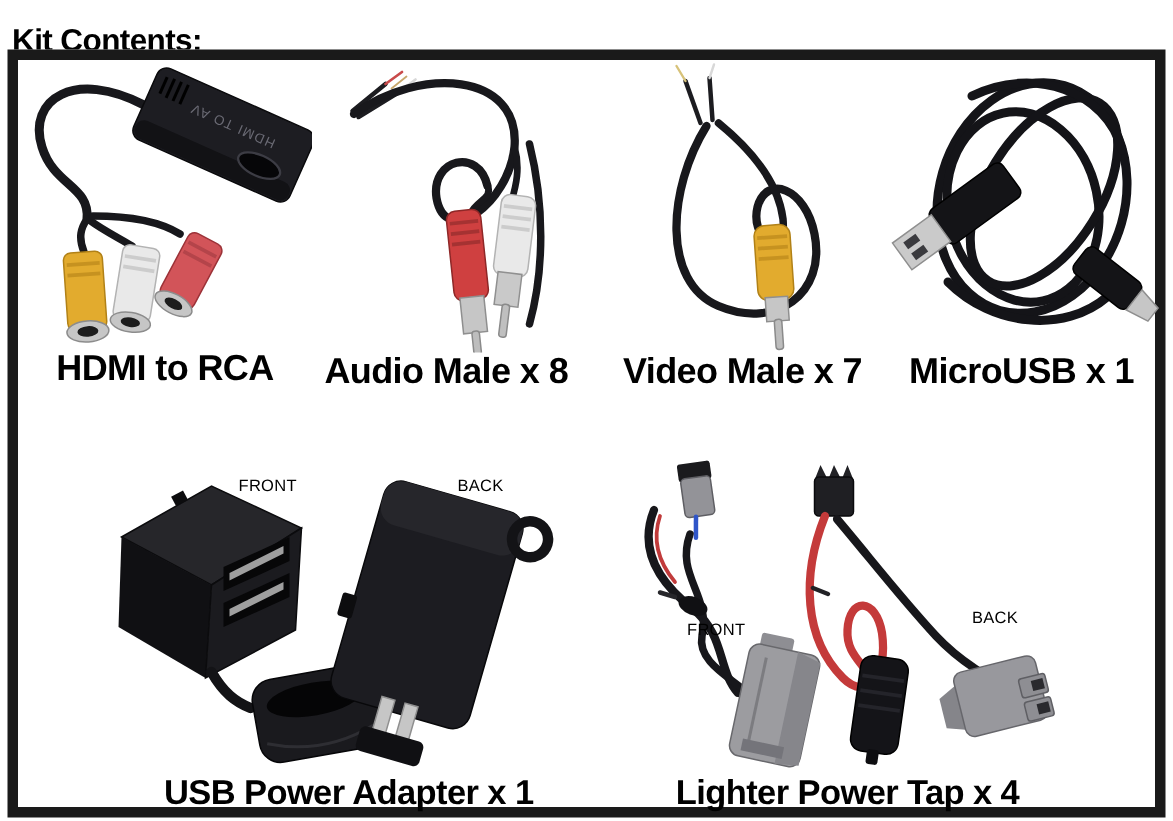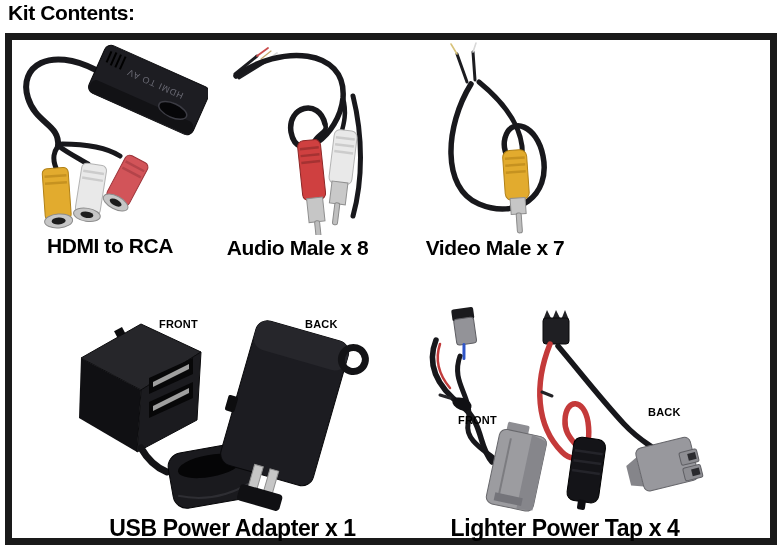--- a/index.html
+++ b/index.html
@@ -1,36 +1,36 @@
 <!DOCTYPE html>
 <html><head>
 <meta charset="utf-8">
 <style>
   html,body{margin:0;padding:0;}
   body{
     width:782px;height:547px;position:relative;overflow:hidden;
     background:#ffffff;font-family:"Liberation Sans",sans-serif;color:#000;
   }
   .page-title{
-    position:absolute;left:8px;top:1px;
+    position:absolute;left:8px;top:16px;
     font-size:21px;font-weight:bold;letter-spacing:-0.4px;
   }
   .kit-box{
     position:absolute;left:5px;top:33px;width:772px;height:512px;
     border:7px solid #1a1a1a;box-sizing:border-box;background:#fff;
   }
   .item{position:absolute;}
   .item svg{display:block;}
   .label{
-    font-weight:bold;text-align:center;font-size:21px;
+    font-weight:bold;text-align:center;font-size:24px;
     letter-spacing:-0.4px;line-height:25px;white-space:nowrap;
   }
   .label.big{font-size:23px;line-height:26px;}
   .tag{
-    position:absolute;font-size:11px;font-weight:bold;letter-spacing:0.2px;
+    position:absolute;font-size:11px;font-weight:normal;letter-spacing:0.2px;
     white-space:nowrap;
     padding-left:32px;
   }
 </style>
 </head>
 <body>
 
 <div class="page-title">Kit Contents:</div>
 
 <div class="kit-box">
@@ -137,20 +137,45 @@
       <g transform="rotate(-4 112 150)">
         <rect x="100" y="110" width="24" height="50" rx="7" fill="#e2ab2e" stroke="#b18117"></rect>
         <path d="M102,118 h20 M102,125 h20 M102,132 h20" stroke="#c69220" stroke-width="2.5"></path>
         <rect x="104.5" y="158" width="15" height="16" fill="#c6c6c6" stroke="#8f8f8f"></rect>
         <rect x="109.5" y="173" width="5" height="20" rx="2" fill="#bdbdbd" stroke="#8a8a8a"></rect>
       </g>
     </svg>
     <div class="label">Video Male x 7</div>
   </div>
 
+  <div class="item" style="left:576px;top:0px;width:186px;">
+    <svg width="186" height="195" viewBox="0 0 186 195">
+
+      <g fill="none" stroke="#141418" stroke-width="6">
+        <ellipse cx="100" cy="92" rx="62" ry="78" transform="rotate(16 100 92)"></ellipse>
+        <ellipse cx="94" cy="98" rx="50" ry="64" transform="rotate(-12 94 98)"></ellipse>
+        <ellipse cx="108" cy="88" rx="38" ry="70" transform="rotate(32 108 88)"></ellipse>
+        <path d="M60,24 C100,4 150,20 160,60" stroke-linecap="round"></path>
+        <path d="M44,148 C74,178 122,182 150,158" stroke-linecap="round"></path>
+      </g>
+
+      <g transform="rotate(-36 45 108)">
+        <rect x="36" y="94" width="60" height="28" rx="5" fill="#141417" stroke="#000"></rect>
+        <rect x="6" y="97" width="32" height="22" fill="#cacaca" stroke="#8f8f8f"></rect>
+        <rect x="12" y="101" width="10" height="5.5" fill="#3a3a3e"></rect>
+        <rect x="12" y="110" width="10" height="5.5" fill="#3a3a3e"></rect>
+      </g>
+
+      <g transform="rotate(38 152 148)">
+        <rect x="126" y="136" width="46" height="22" rx="5" fill="#141417" stroke="#000"></rect>
+        <path d="M172,139 L188,142 L188,153 L172,156 Z" fill="#c6c6c6" stroke="#8f8f8f"></path>
+      </g>
+    </svg>
+    <div class="label">MicroUSB x 1</div>
+  </div>
 
   <div class="item" style="left:63px;top:260px;width:315px;">
     <div class="tag" style="left:52px;top:18px;">FRONT</div>
     <div class="tag" style="left:198px;top:18px;">BACK</div>
     <svg width="315" height="215" viewBox="0 0 315 215">
 
       <g>
         <polygon points="6,58 66,24 126,52 66,90" fill="#26262a" stroke="#0b0b0d"></polygon>
         <polygon points="6,58 66,90 62,152 4,118" fill="#101013"></polygon>
         <polygon points="66,90 126,52 122,120 62,152" fill="#1b1b1f" stroke="#0b0b0d"></polygon>

